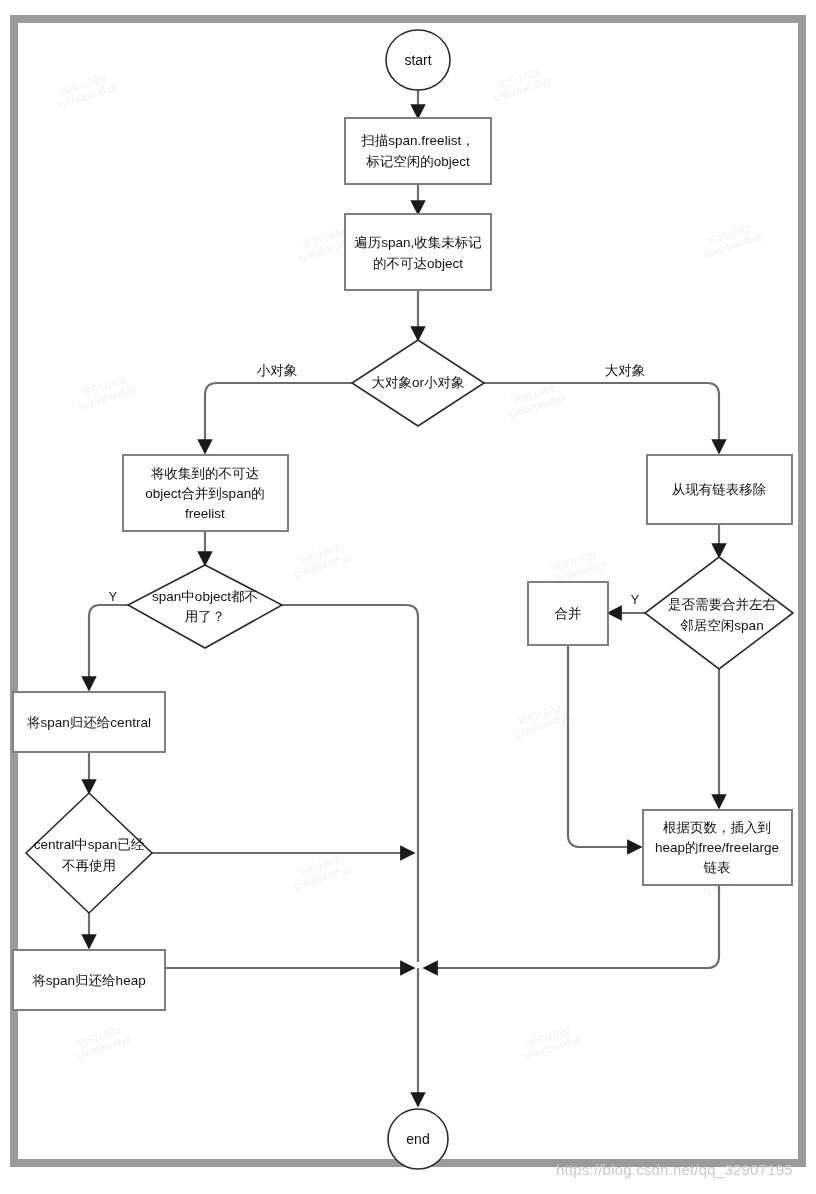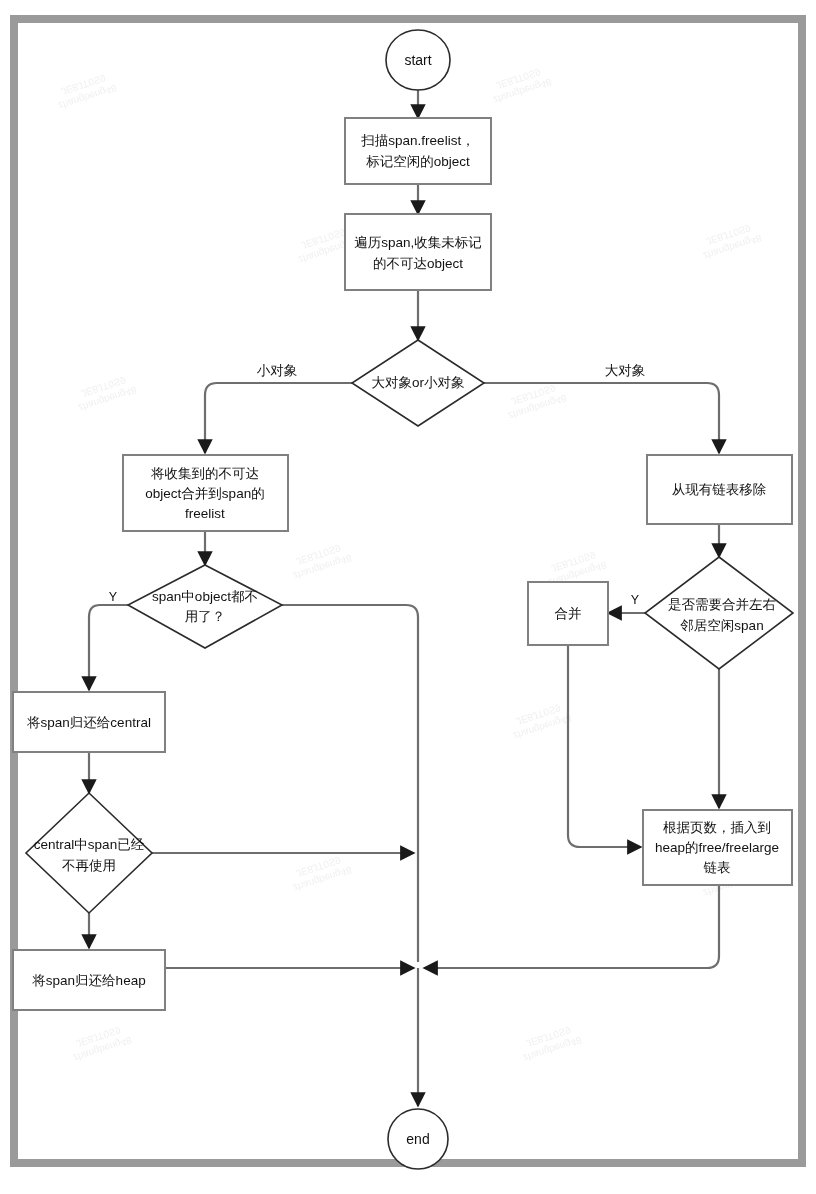--- a/index.html
+++ b/index.html
@@ -223,14 +223,15 @@
 
     <rect class="node-shape" x="643" y="810" width="149" height="75"></rect>
     <text class="node-text" x="717" y="828">根据页数，插入到</text>
     <text class="node-text" x="717" y="848">heap的free/freelarge</text>
     <text class="node-text" x="717" y="868">链表</text>
 
     <ellipse class="terminal-shape" cx="418" cy="1139" rx="30" ry="30"></ellipse>
     <text class="terminal-text" x="418" y="1140">end</text>
   </svg>
 
+  <div id="watermark">https://blog.csdn.net/qq_32907195</div>
 
 </div>
 
 </body></html>

